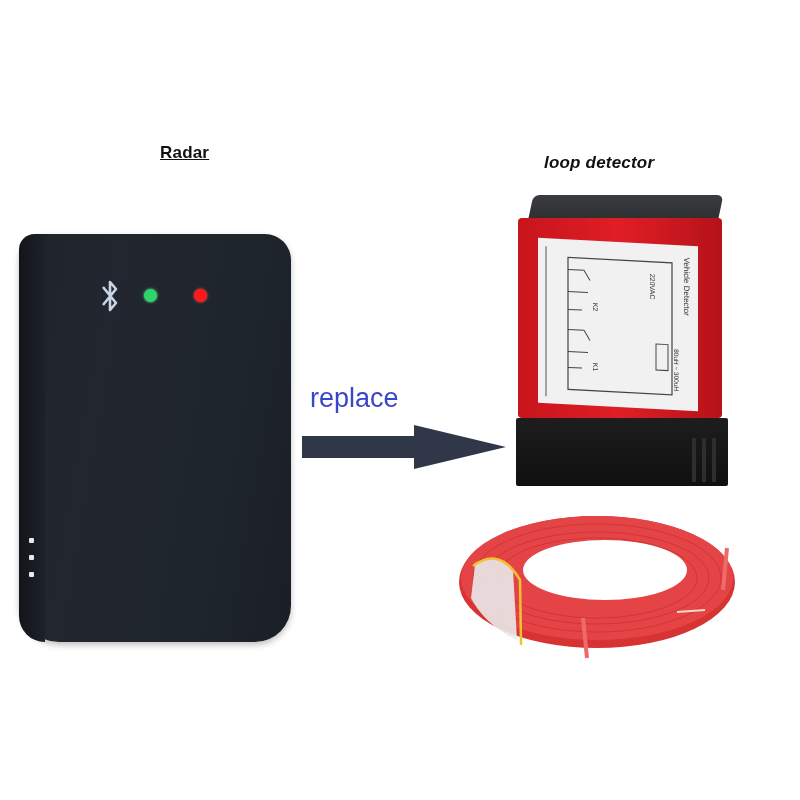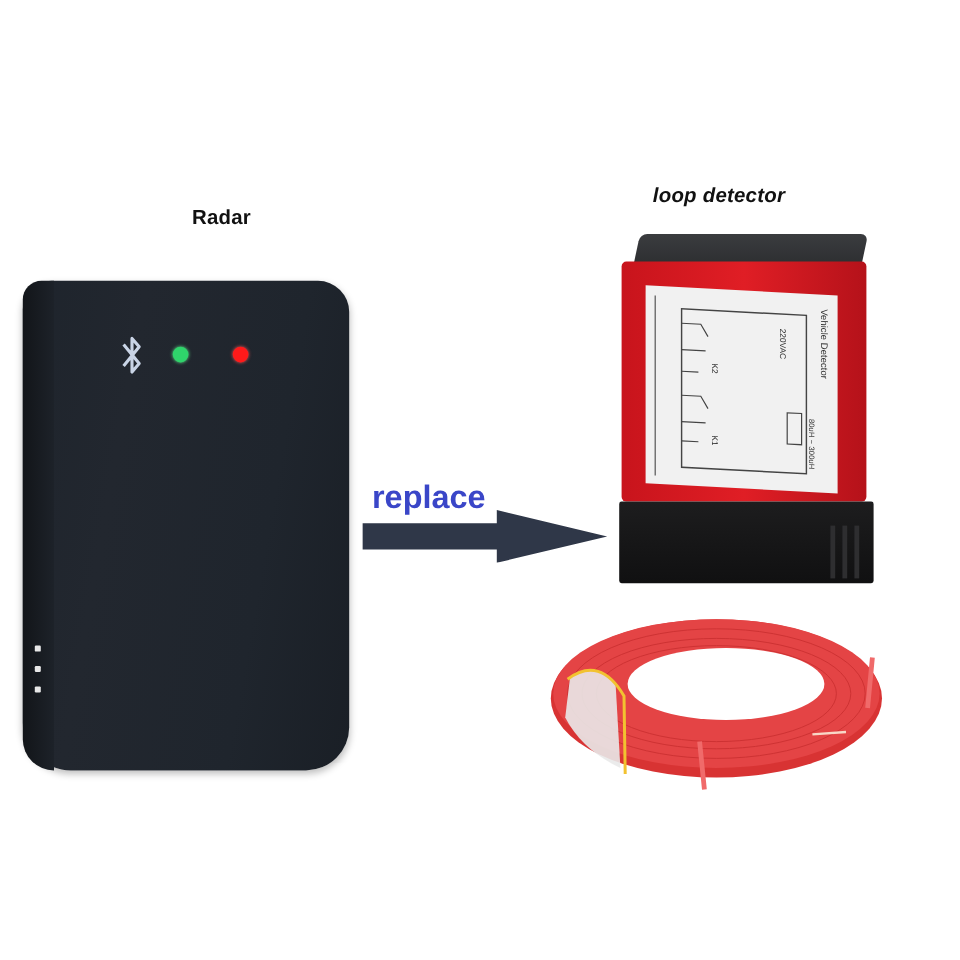--- a/index.html
+++ b/index.html
@@ -1,20 +1,20 @@
 <!DOCTYPE html>
 <html><head>
 <meta charset="utf-8">
 <style>
   html, body { margin:0; padding:0; }
   body { width:800px; height:800px; background:#ffffff; position:relative; overflow:hidden; font-family:"Liberation Sans", sans-serif; }
   .label { position:absolute; color:#111; font-weight:bold; font-size:17px; letter-spacing:0.2px; }
-  #radar-label { left:160px; top:172px; }
+  #radar-label { left:160px; top:143px;text-decoration:underline; }
   #loop-label { left:544px; top:153px;font-style:italic; }
-  #replace-label { position:absolute; left:310px; top:399px; font-size:27px; color:#3a46c8; font-weight:bold; }
+  #replace-label { position:absolute; left:310px; top:383px; font-size:27px; color:#3a46c8; font-weight:normal; }
 
   
   .radar { position:absolute; left:19px; top:234px; width:272px; height:408px;
     background:linear-gradient(100deg,#1e242c 0%,#22272f 30%,#1f252d 70%,#1a1f26 100%);
     border-radius:24px 26px 36px 40px; box-shadow:0 3px 6px rgba(0,0,0,0.25); }
   .radar .edge { position:absolute; left:0; top:0; width:26px; height:100%; border-radius:24px 0 0 40px;
     background:linear-gradient(90deg,#121519,#1d2229); }
   .bt { position:absolute; left:80px; top:42px; width:22px; height:40px; }
   .led { position:absolute; width:13px; height:13px; border-radius:50%; }
   .led.green { left:125px; top:55px; background:#2fd46b; box-shadow:0 0 3px #5ef08e; }

